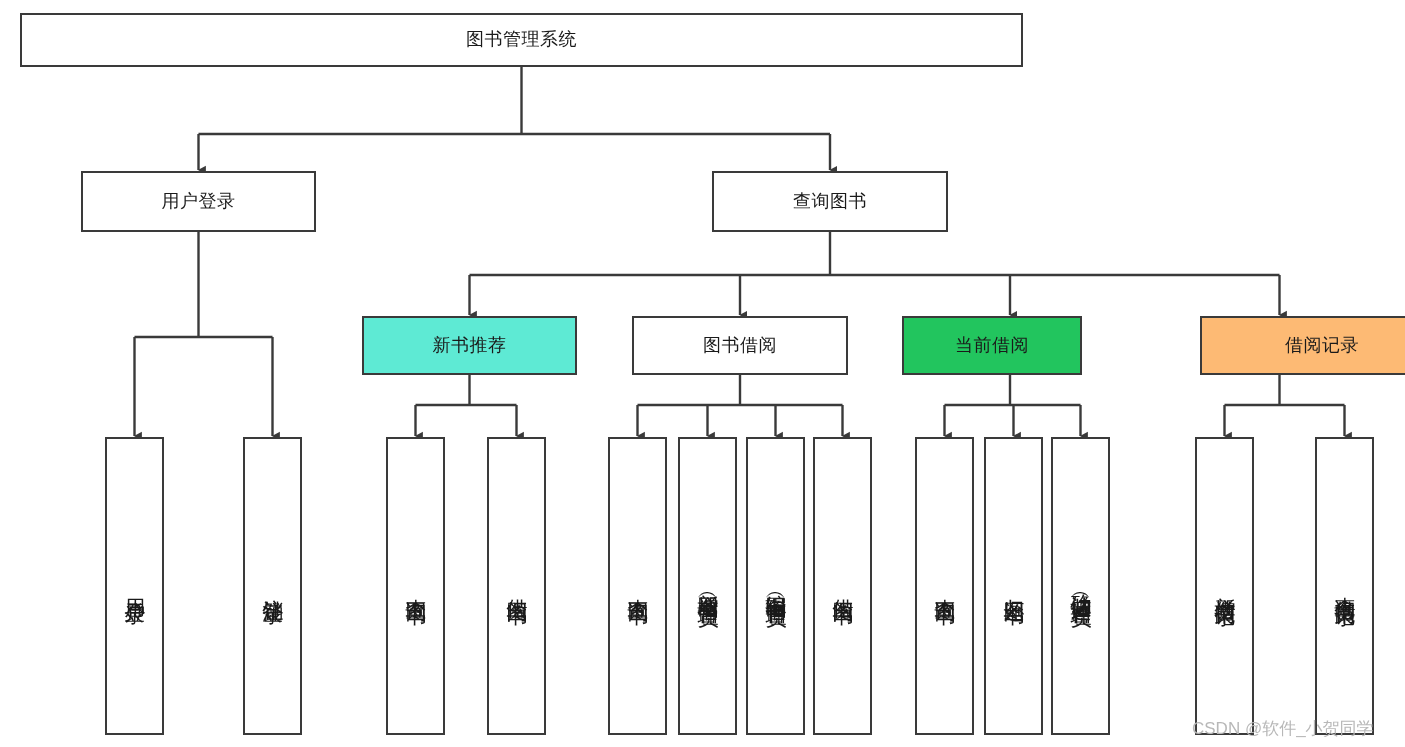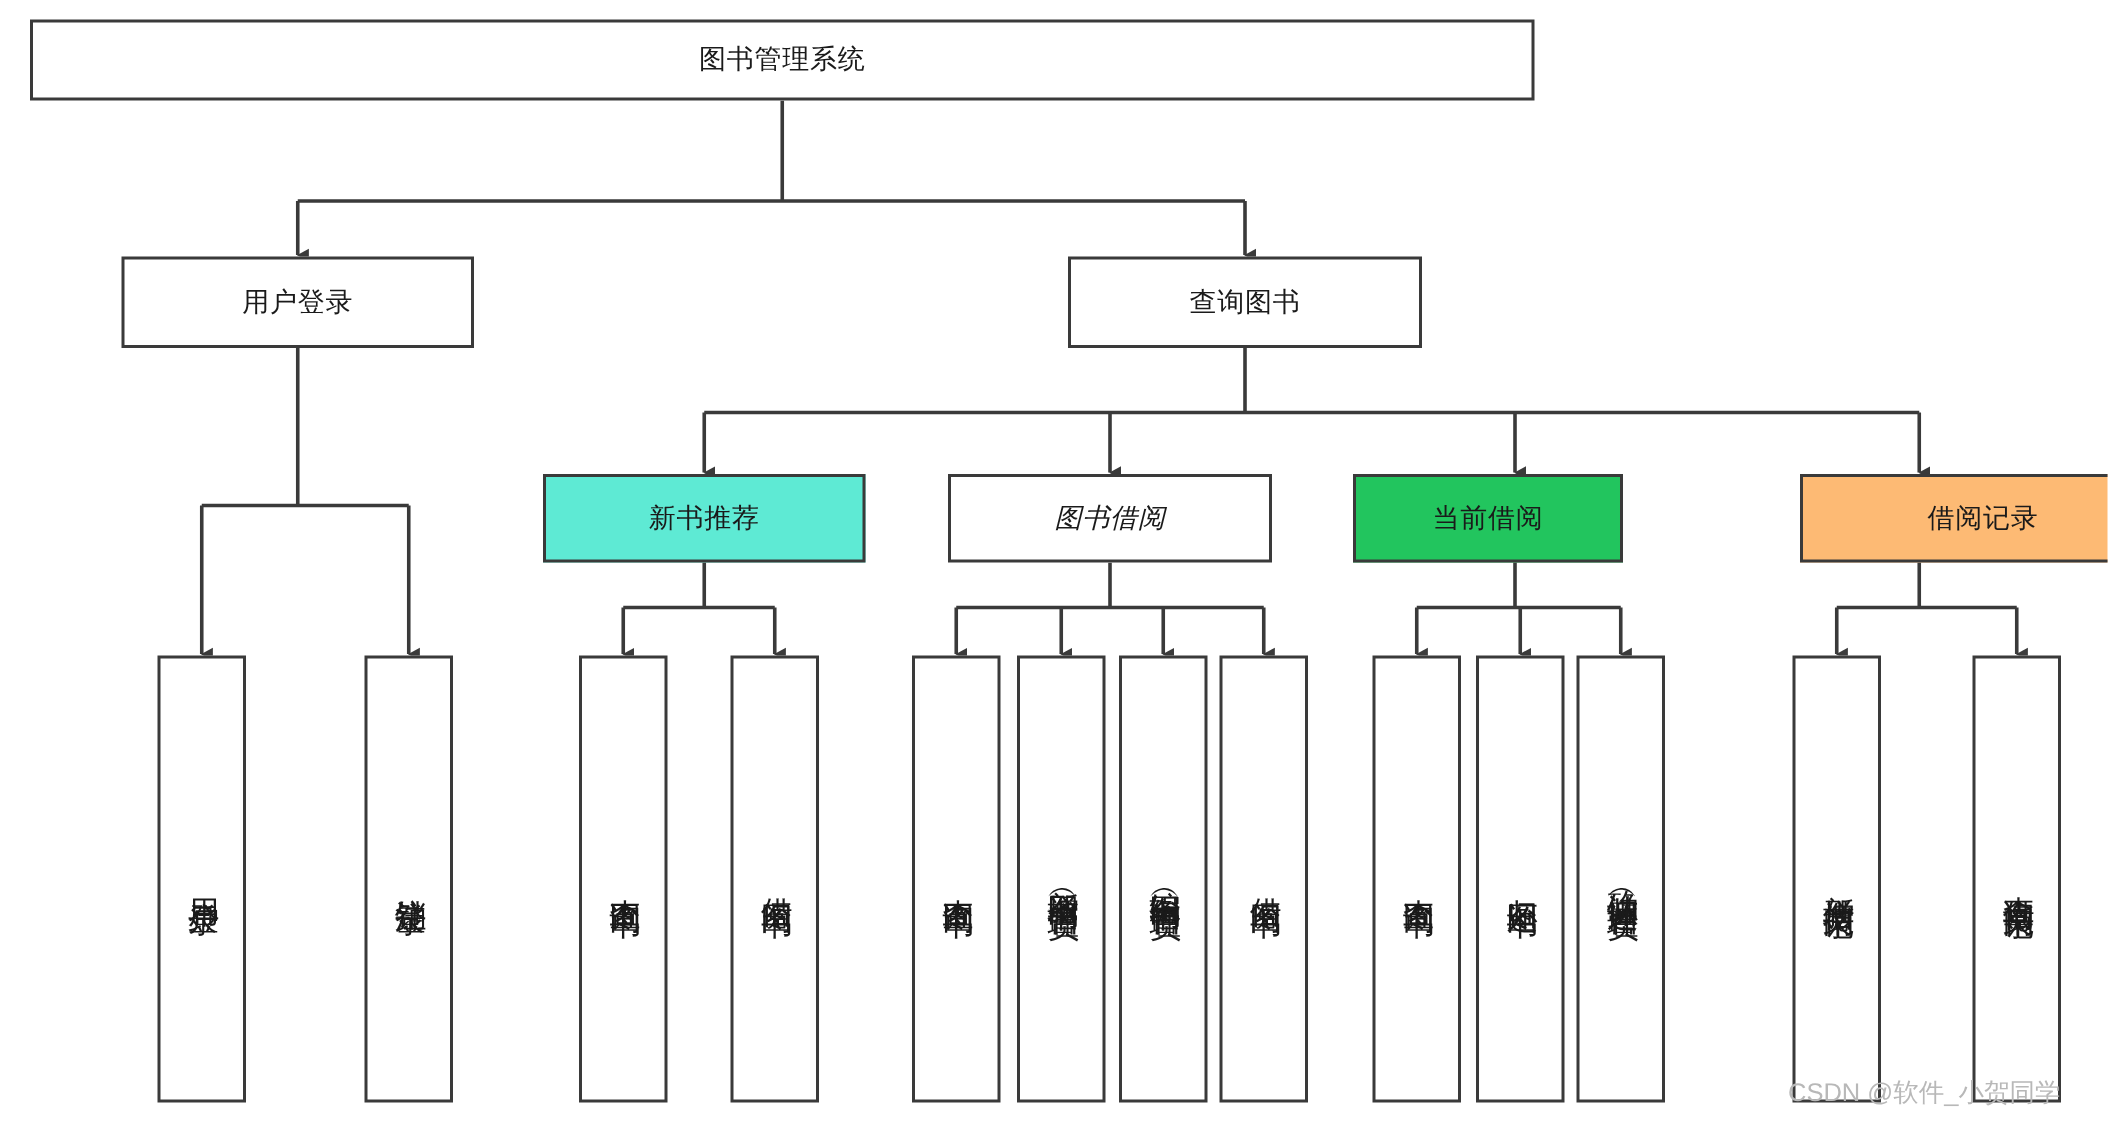--- a/index.html
+++ b/index.html
@@ -117,21 +117,21 @@
       <div class="node-box node-horizontal" style="left: 81px; top: 171px; width: 235px; height: 61px; border-color: rgb(58, 58, 58); background: rgb(255, 255, 255);">
         <span class="node-label" style="color: rgb(26, 26, 26);">用户登录</span>
       </div>
       <div class="node-box node-horizontal" style="left: 712px; top: 171px; width: 236px; height: 61px; border-color: rgb(58, 58, 58); background: rgb(255, 255, 255);">
         <span class="node-label" style="color: rgb(26, 26, 26);">查询图书</span>
       </div>
       <div class="node-box node-horizontal" style="left: 362px; top: 316px; width: 215px; height: 59px; border-color: rgb(58, 58, 58); background: #5eead4;">
         <span class="node-label" style="color: rgb(26, 26, 26);">新书推荐</span>
       </div>
       <div class="node-box node-horizontal" style="left: 632px; top: 316px; width: 216px; height: 59px; border-color: rgb(58, 58, 58); background: rgb(255, 255, 255);">
-        <span class="node-label" style="color: rgb(26, 26, 26); font-style: italic;">图书借阅</span>
+        <span class="node-label" style="color: rgb(26, 26, 26);">图书借阅</span>
       </div>
       <div class="node-box node-horizontal" style="left: 902px; top: 316px; width: 180px; height: 59px; border-color: rgb(58, 58, 58); background: #22c55e;">
         <span class="node-label" style="color: rgb(26, 26, 26);">当前借阅</span>
       </div>
       <div class="node-box node-horizontal" style="left: 1172px; top: 316px; width: 244px; height: 59px; border-color: rgb(58, 58, 58); background: #fdba74; margin-left: 28px;">
         <span class="node-label" style="color: rgb(26, 26, 26);">借阅记录</span>
       </div>
       <div class="node-box node-vertical" style="left: 105px; top: 437px; width: 59px; height: 298px; border-color: rgb(58, 58, 58); background: rgb(255, 255, 255);">
         <span class="node-label" style="color: rgb(26, 26, 26);">用户登录</span>
       </div>

